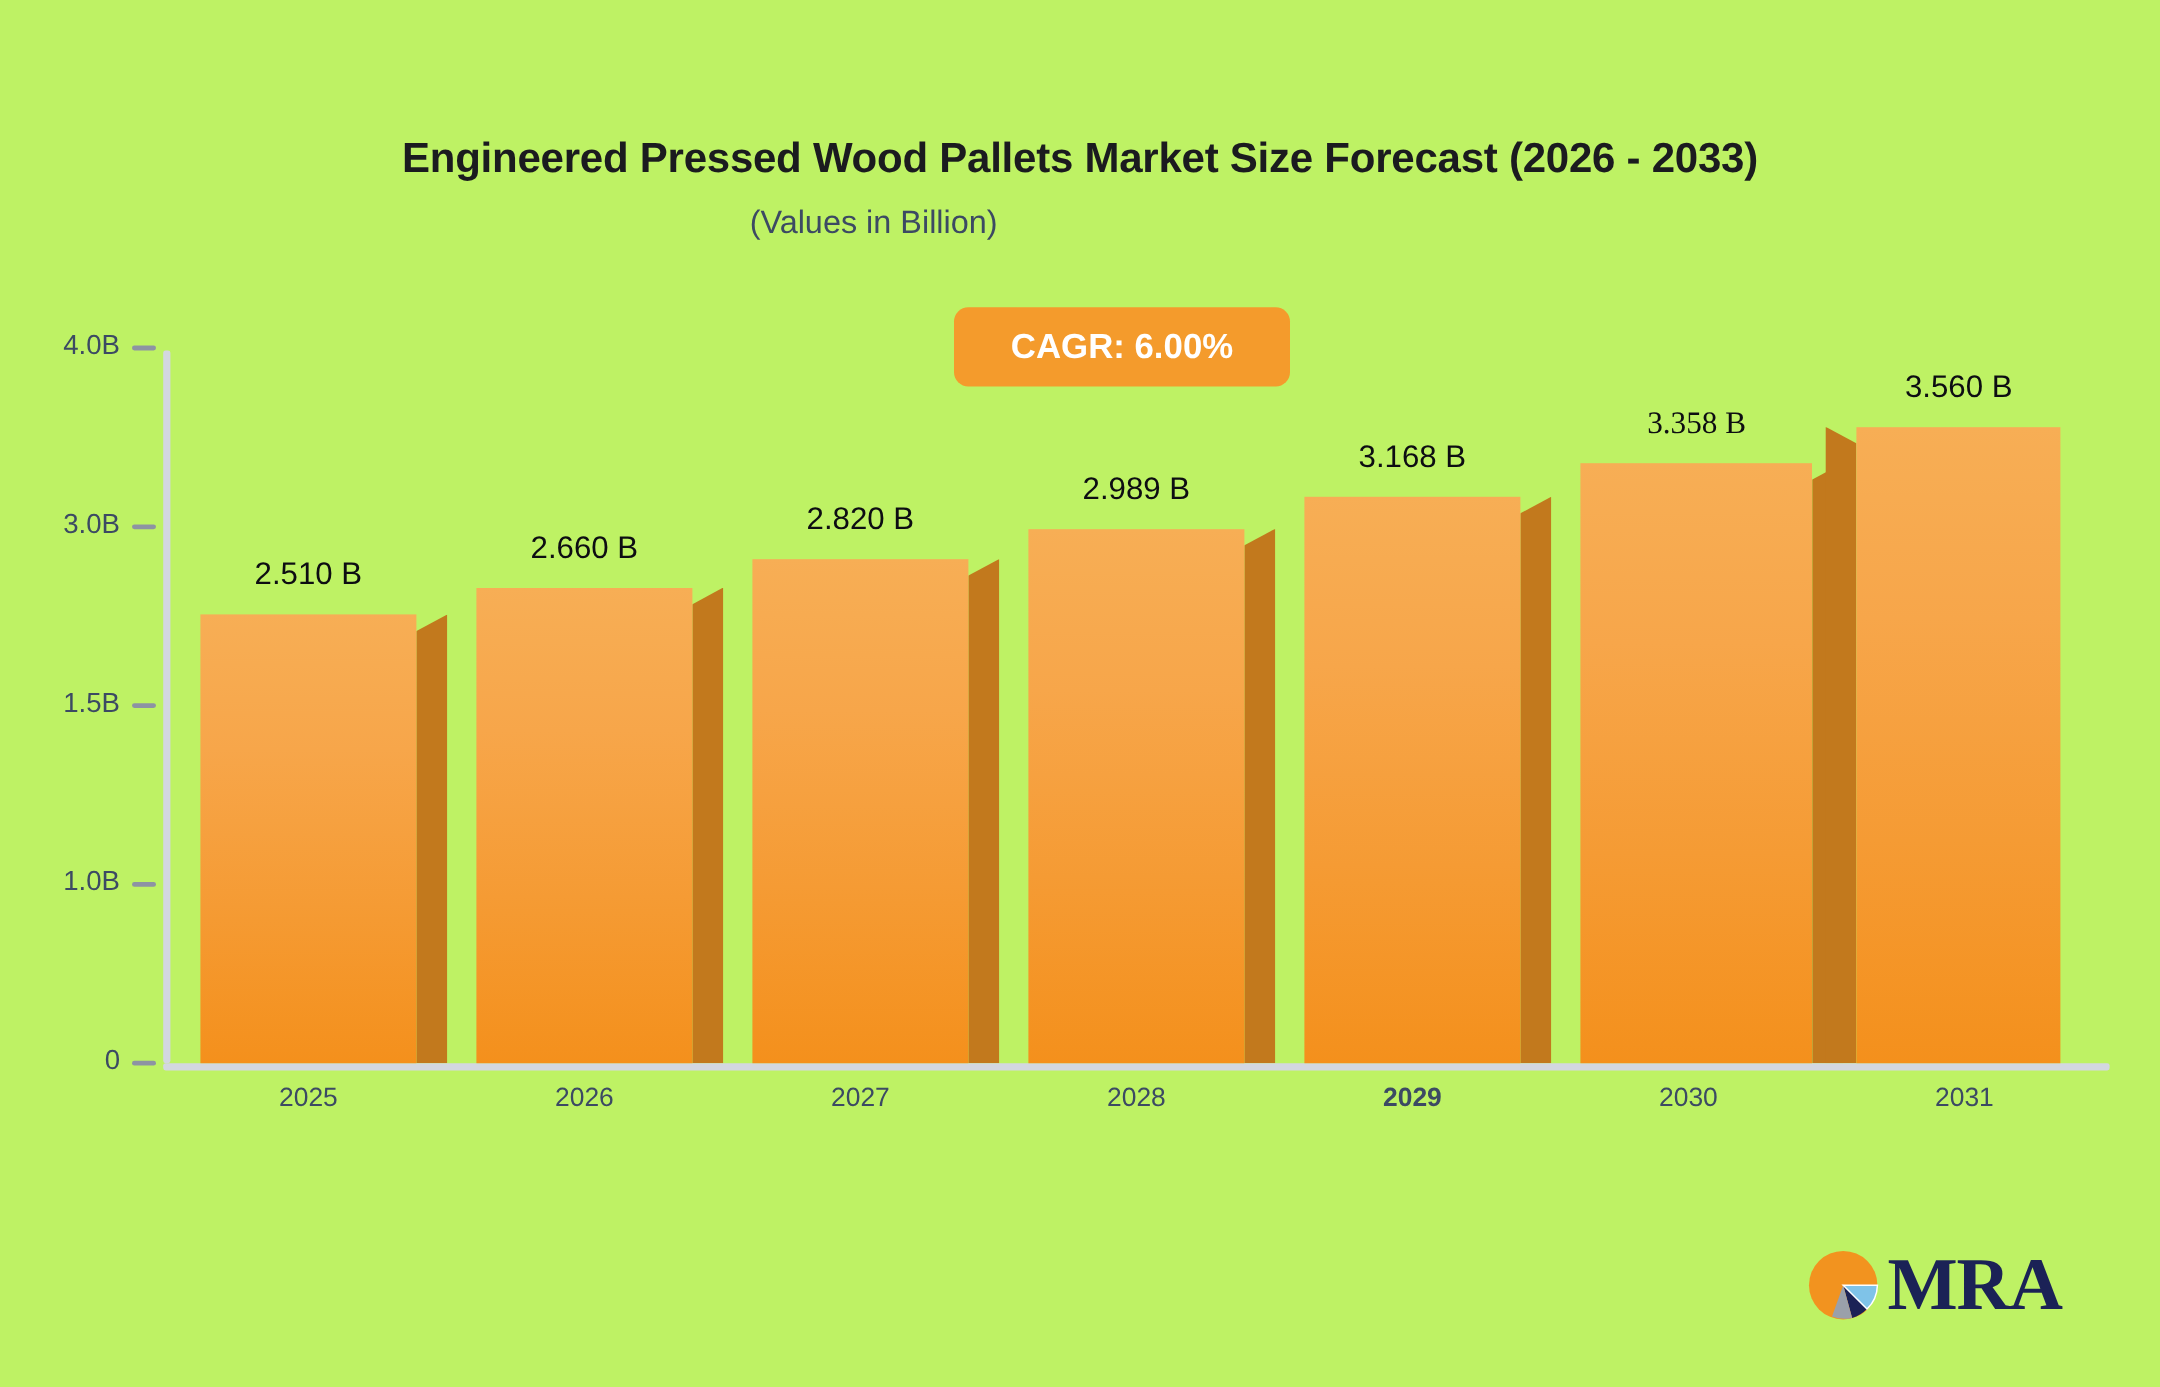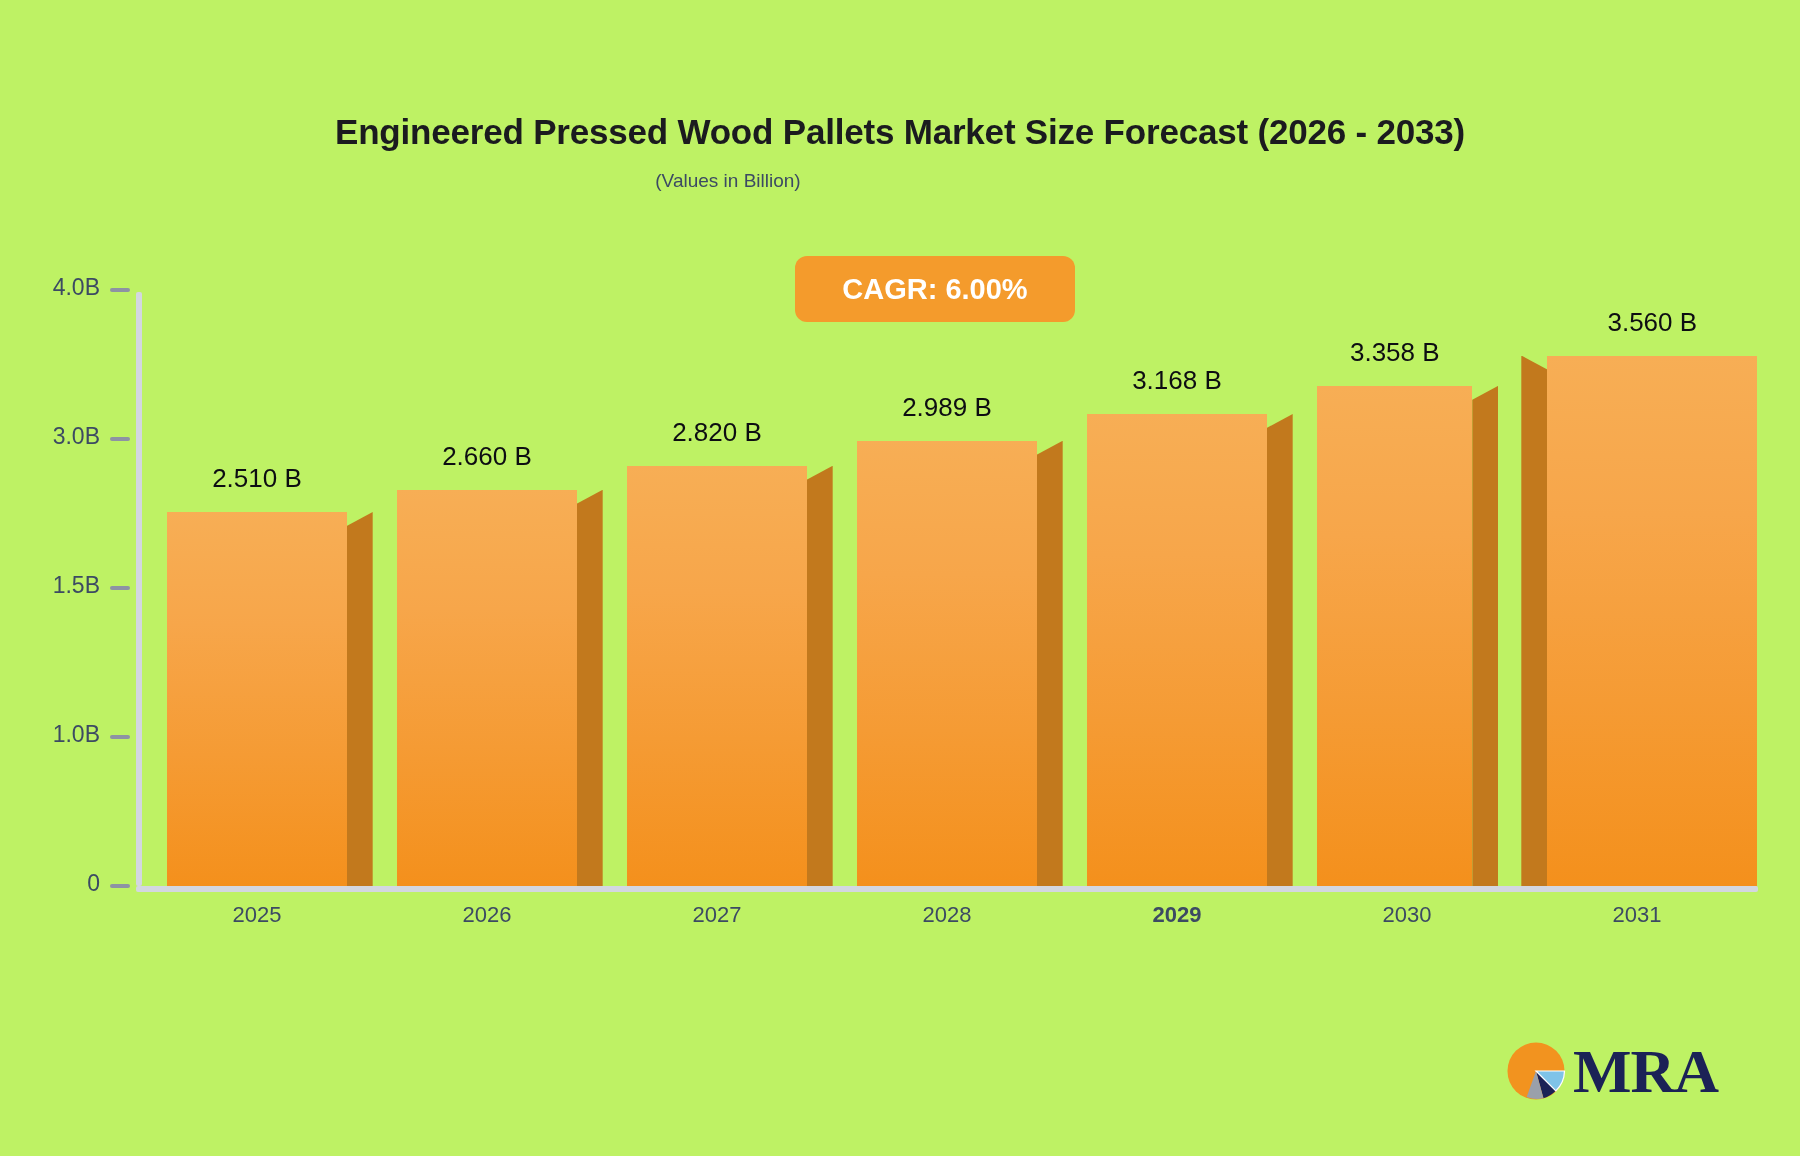--- a/index.html
+++ b/index.html
@@ -34,21 +34,21 @@
     color: #1b1b1f;
     letter-spacing: -0.2px;
     white-space: nowrap;
   }
   .chart-subtitle {
     position: absolute;
     top: 170px;
     left: 0;
     width: 1456px;
     text-align: center;
-    font-size: 19px;
+    font-size: 27px;
     font-weight: normal;
     color: #3c4a63;
   }
 
   
   .cagr-badge {
     position: absolute;
     top: 256px;
     left: 795px;
     width: 280px;
@@ -268,28 +268,28 @@
         </div>
         <div class="bar-value" style="bottom: 463.361px;">2.989 B</div>
       </div>
       <div class="bar-slot" style="left: 945.3px; width: 179.4px;">
         <div class="bar-3d" style="height: 472.032px;">
           <div class="side-right"></div>
           <div class="bar-front"></div>
         </div>
         <div class="bar-value" style="bottom: 490.032px;">3.168 B</div>
       </div>
-      <div class="bar-slot" style="left: 1175.3px; width: 155px;">
+      <div class="bar-slot" style="left: 1175.3px; width: 193px; font-family: Liberation Serif, serif;">
         <div class="bar-3d" style="height: 500.342px;">
           <div class="side-right"></div>
           <div class="bar-front"></div>
         </div>
         <div class="bar-value" style="bottom: 518.342px;">3.358 B</div>
       </div>
-      <div class="bar-slot" style="left: 1405.3px; width: 210px;">
+      <div class="bar-slot" style="left: 1405.3px; width: 170px;">
         <div class="bar-3d" style="height: 530.44px;">
           <div class="side-left"></div>
           <div class="bar-front"></div>
         </div>
         <div class="bar-value" style="bottom: 548.44px;">3.560 B</div>
       </div>
     </div>
   <div id="x-labels">
       <div class="x-label" style="left: 257px;">2025</div>
       <div class="x-label" style="left: 487px;">2026</div>

